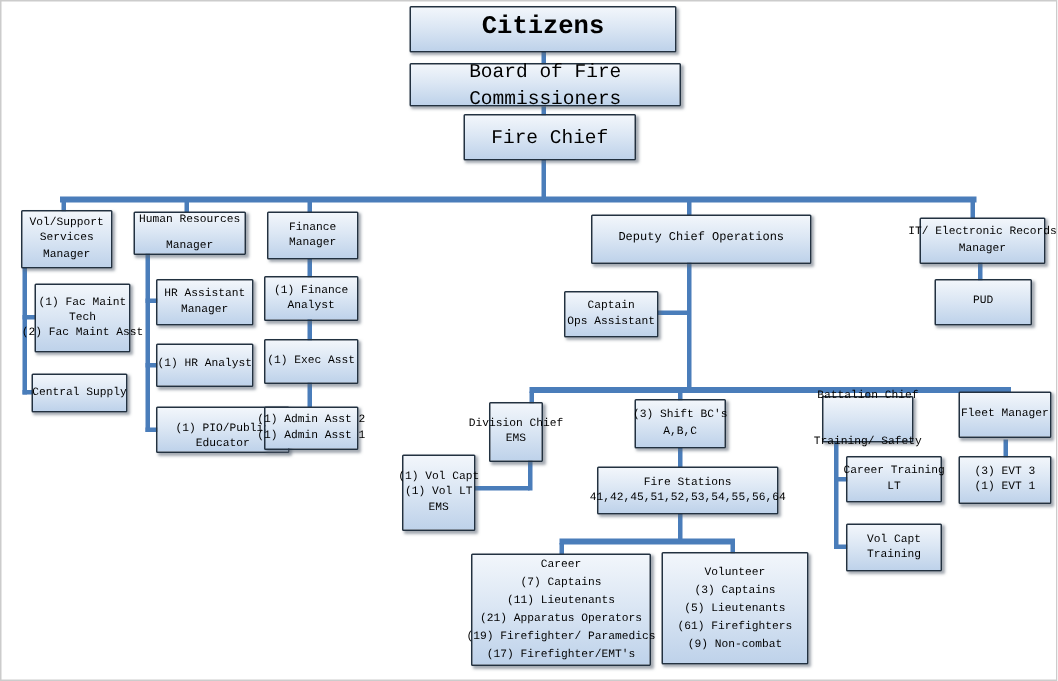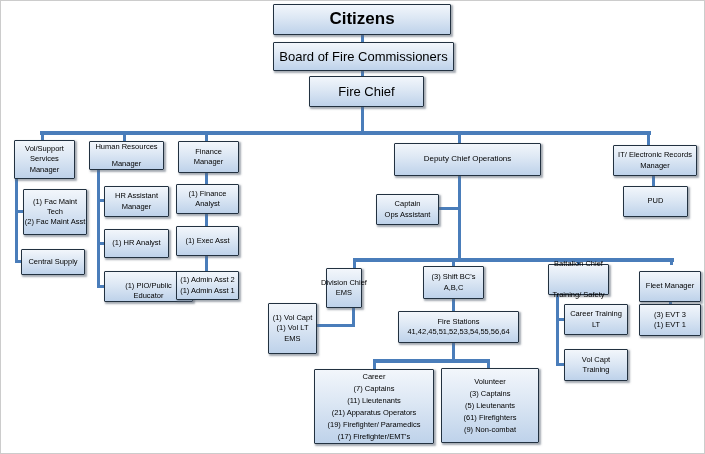--- a/index.html
+++ b/index.html
@@ -14,20 +14,21 @@
   .node {
     position:absolute;
     display:flex; flex-direction:column; align-items:center; justify-content:center;
     text-align:center;
     background:linear-gradient(180deg, var(--fillTop,#f2f6fb) 0%, #dce7f4 45%, var(--fillBot,#bed2ea) 100%);
     border:1.4px solid var(--border,#223140);
     border-radius:1px;
     box-shadow:1.5px 1.5px 2px rgba(90,100,115,0.55);
     font-size:7.5px; line-height:1.35;
     box-sizing:border-box;
+    font-family:Liberation Mono, monospace;
   }
   .node > div { white-space:nowrap; }
   .node.big   { font-size:17px; font-weight:bold; }
   .node.mid   { font-size:13px; }
   .node.list  { line-height:12px; }
   .ln { position:absolute; background:var(--connector,#4a7dba); }
 </style>
 </head>
 <body>
 
@@ -151,21 +152,21 @@
       <div>EMS</div>
     </div>
   <div class="node" style="left:422px;top:265px;width:61px;height:33px;">
       <div>(3) Shift BC's</div>
       <div>A,B,C</div>
     </div>
   <div class="node" style="left:547px;top:263px;width:61px;height:31px;gap:21px;">
       <div>Battalion Chief</div>
       <div>Training/ Safety</div>
     </div>
-  <div class="node" style="left:638px;top:270px;width:62px;height:31px;">
+  <div class="node" style="left:638px;top:260px;width:62px;height:31px;">
       <div>Fleet Manager</div>
     </div>
 
   <div class="node" style="left:267px;top:302px;width:49px;height:51px;">
       <div>(1) Vol Capt</div>
       <div>(1) Vol LT</div>
       <div>EMS</div>
     </div>
   <div class="node" style="left:397px;top:310px;width:121px;height:32px;">
       <div>Fire Stations</div>

